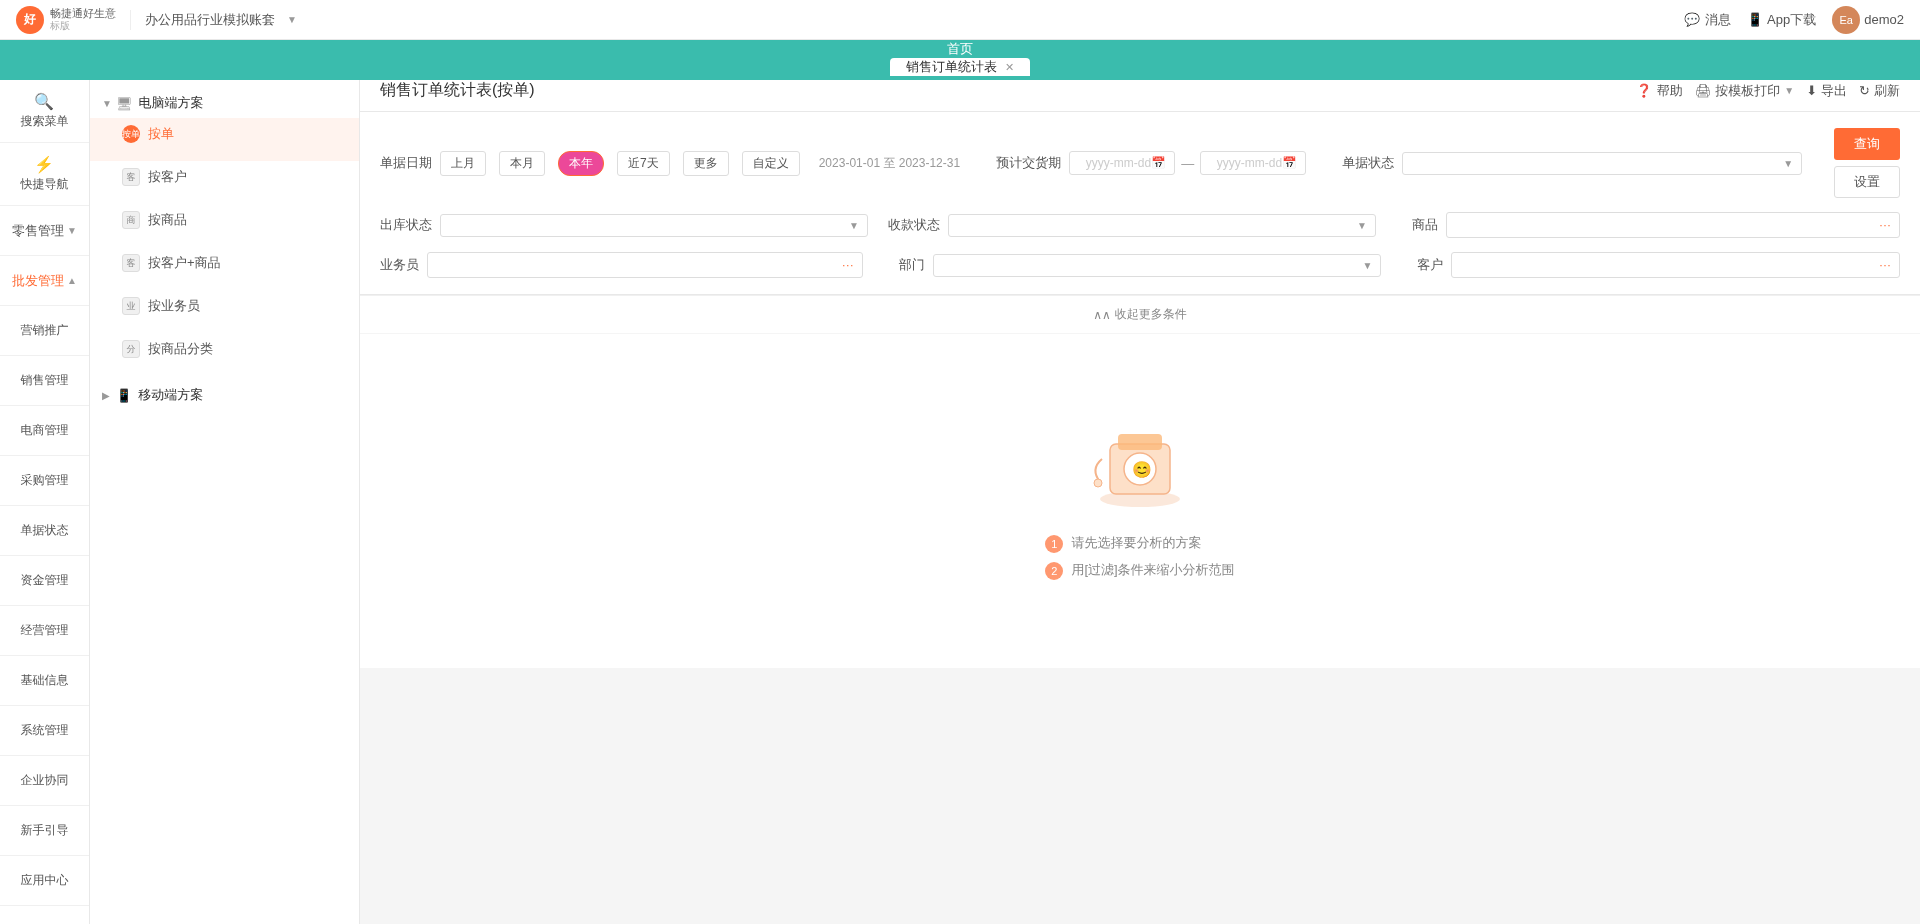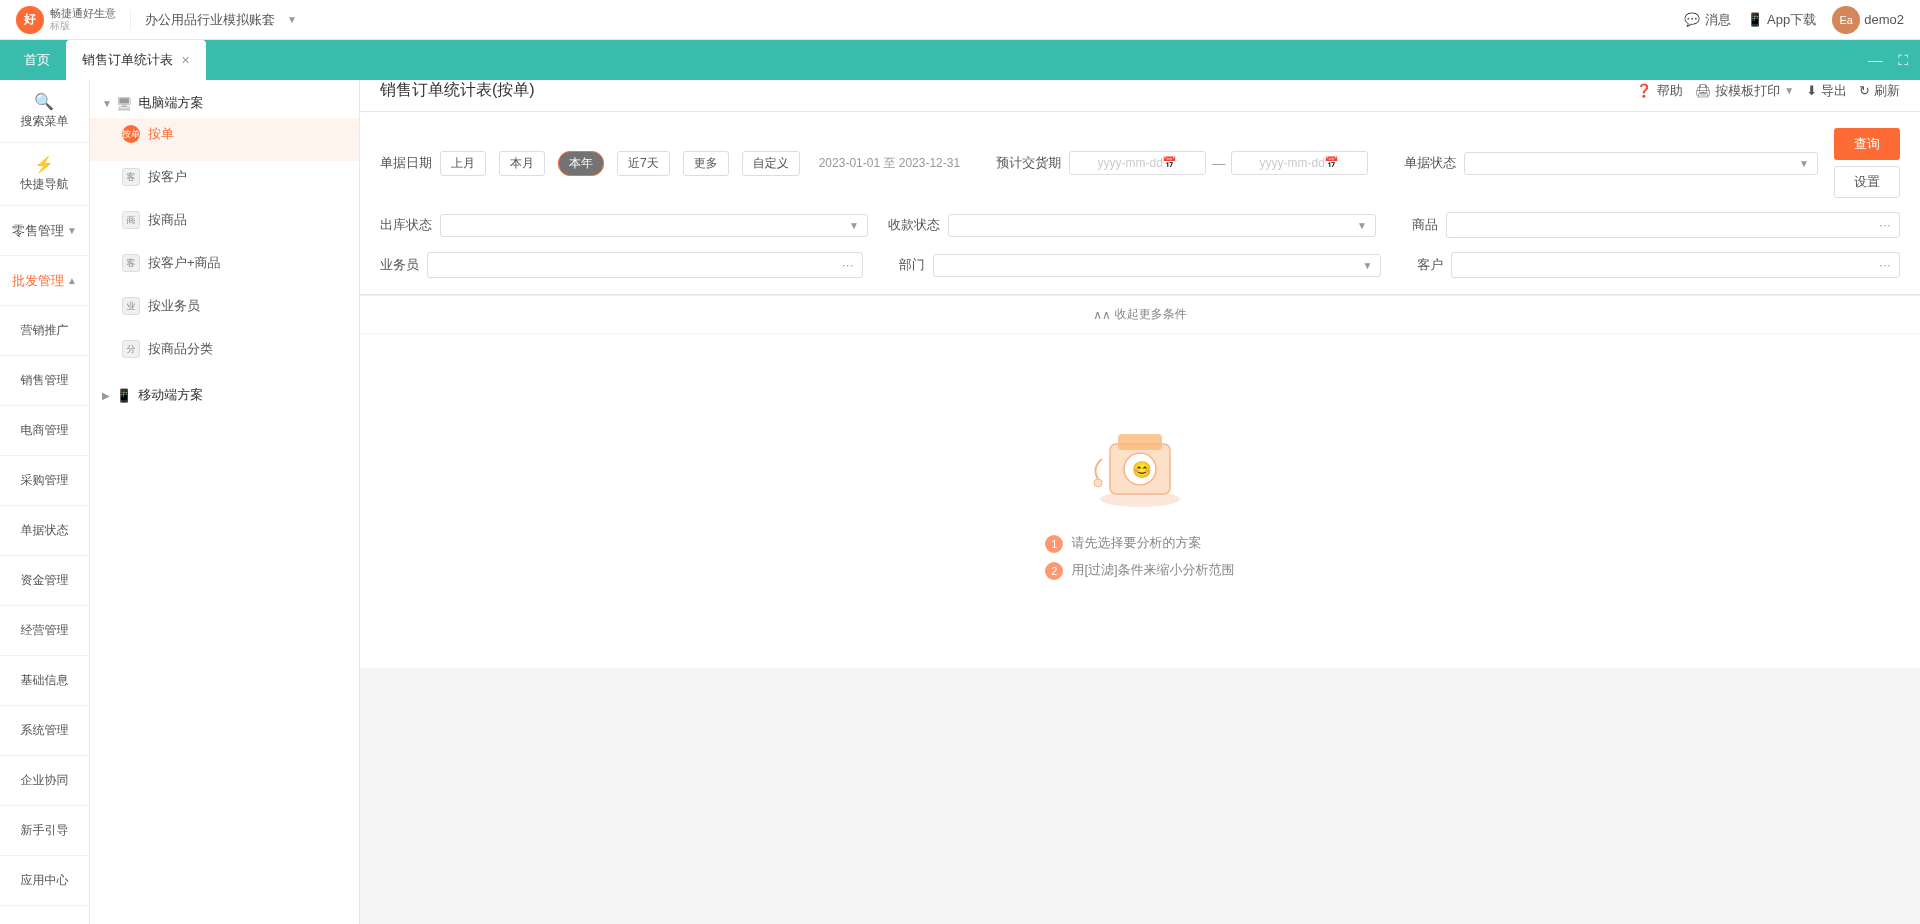--- a/index.html
+++ b/index.html
@@ -27,20 +27,21 @@
     .user-avatar { width: 28px; height: 28px; border-radius: 50%; background: #d4875a; display: flex; align-items: center; justify-content: center; color: #fff; font-size: 11px; overflow: hidden; }
 
     
     .nav-tabs {
       height: 40px;
       background: #3abcad;
       display: flex;
       align-items: center;
       position: fixed; top: 40px; left: 0; right: 0; z-index: 99;
       padding: 0 8px;
+      flex-direction: column;
     }
     .nav-tab {
       height: 40px;
       display: flex;
       align-items: center;
       padding: 0 16px;
       color: rgba(255,255,255,0.85);
       cursor: pointer;
       font-size: 13px;
       position: relative;
@@ -148,23 +149,23 @@
     .filter-area {
       background: #fff;
       padding: 16px 20px;
       border-bottom: 1px solid #e8e8e8;
     }
     .filter-row { display: flex; align-items: center; gap: 16px; margin-bottom: 14px; flex-wrap: wrap; }
     .filter-row:last-child { margin-bottom: 0; }
     .filter-label { color: #555; font-size: 13px; white-space: nowrap; flex-shrink: 0; }
     .filter-date-group { display: flex; align-items: center; gap: 13px; flex-wrap: wrap; }
     .date-btn { padding: 3px 10px; border: 1px solid #ddd; border-radius: 3px; cursor: pointer; font-size: 12px; color: #555; background: #fff; }
-    .date-btn.active { background: #737373; color: #fff; border-color: #ff6b35; border-radius: 12px; text-align: right; }
+    .date-btn.active { background: #ec4899; color: #fff; border-color: #ff6b35; border-radius: 12px; text-align: right; }
     .date-range-input { display: flex; align-items: center; gap: 6px; }
-    .date-input { border: 1px solid #ddd; border-radius: 3px; padding: 4px 8px; font-size: 12px; color: #999; width: 137px; display: flex; align-items: center; justify-content: center; background: #fff; cursor: pointer; }
+    .date-input { border: 1px solid #ddd; border-radius: 3px; padding: 4px 8px; font-size: 12px; color: #999; width: 106px; display: flex; align-items: center; justify-content: flex-end; background: #fff; cursor: pointer; }
     .date-input .cal-icon { color: #ff6b35; font-size: 12px; }
     .date-separator { color: #999; }
     .filter-date-range-text { font-size: 12px; color: #999; margin-left: 6px; }
 
     .filter-input-wrap { border: 1px solid #ddd; border-radius: 3px; padding: 5px 8px; font-size: 13px; color: #555; background: #fff; display: flex; align-items: center; justify-content: space-between; min-width: 160px; }
     .filter-input-wrap .more-icon { color: #ff6b35; font-size: 12px; cursor: pointer; }
     .filter-field { display: flex; align-items: center; gap: 8px; }
 
     
     .sel-box { border: 1px solid #ddd; border-radius: 3px; padding: 5px 8px; min-width: 200px; display: flex; align-items: center; justify-content: space-between; background: #fff; cursor: pointer; }

